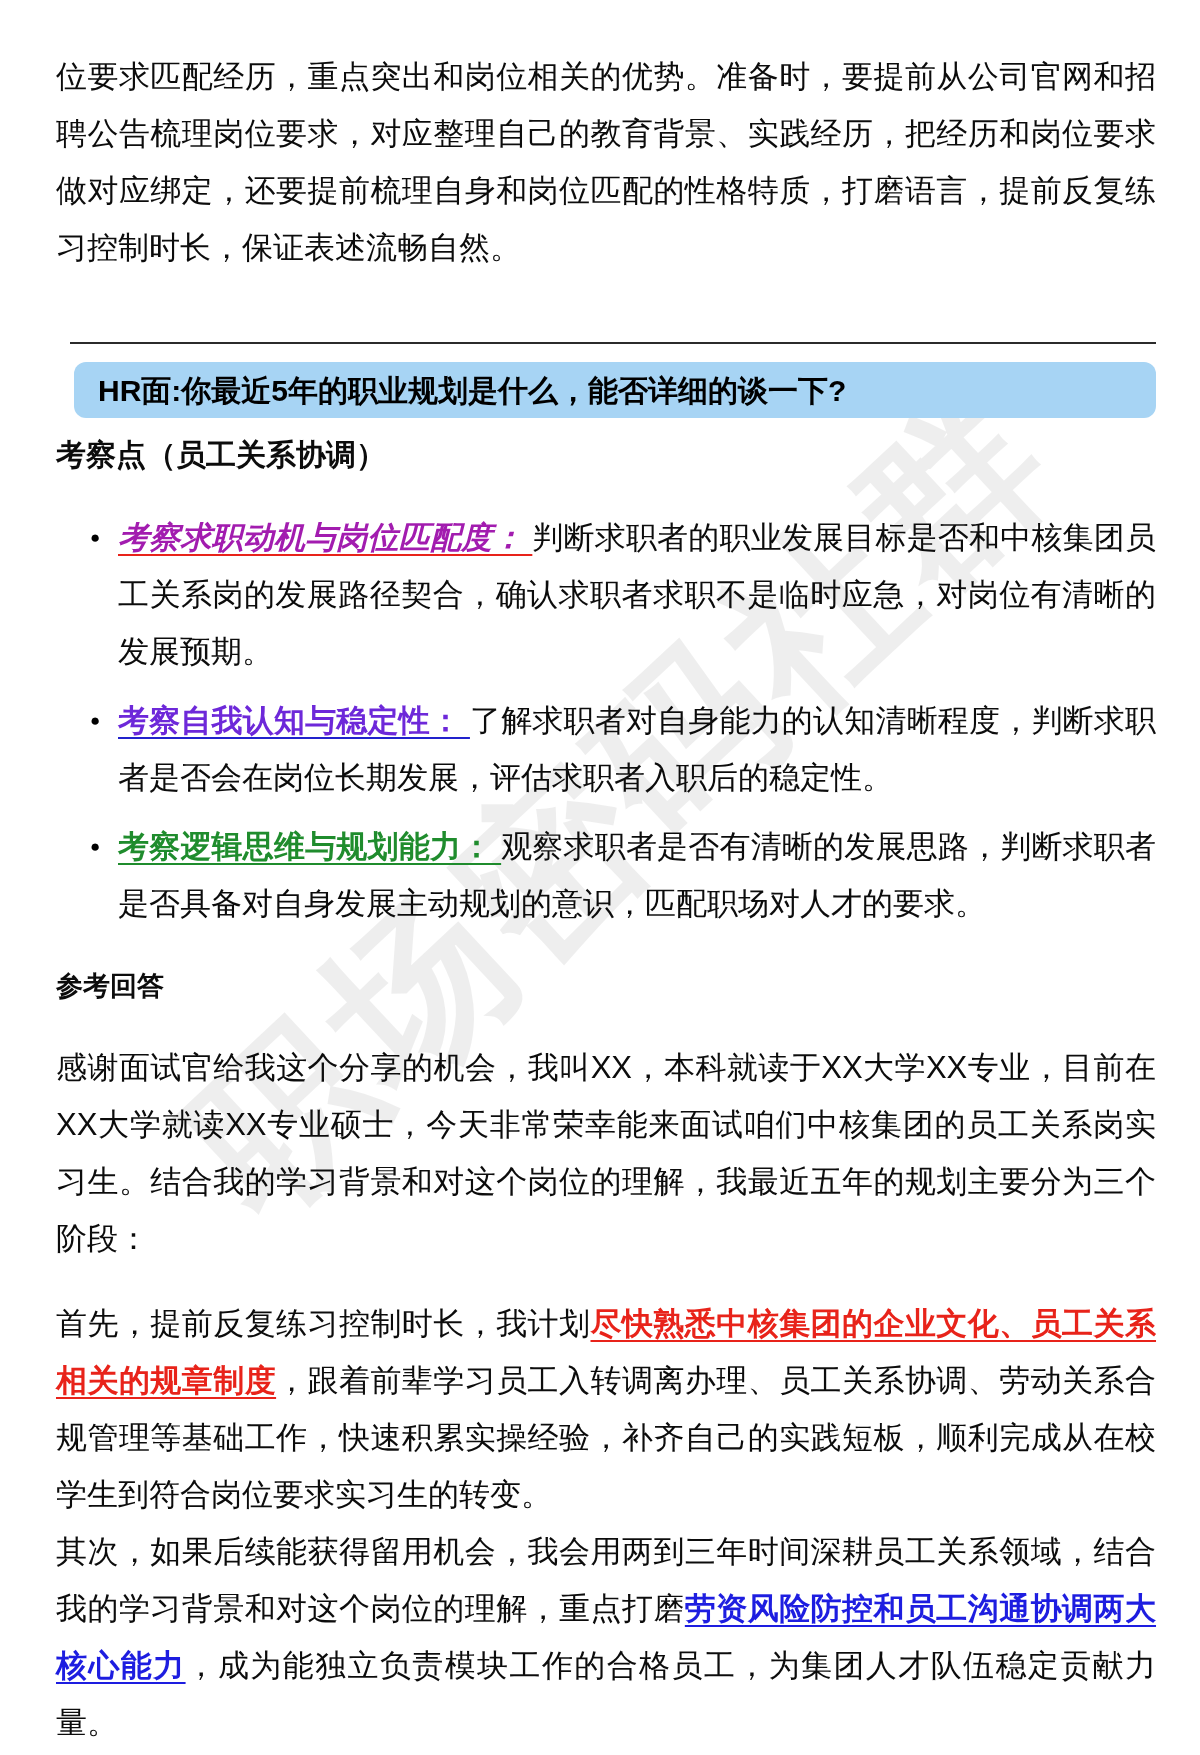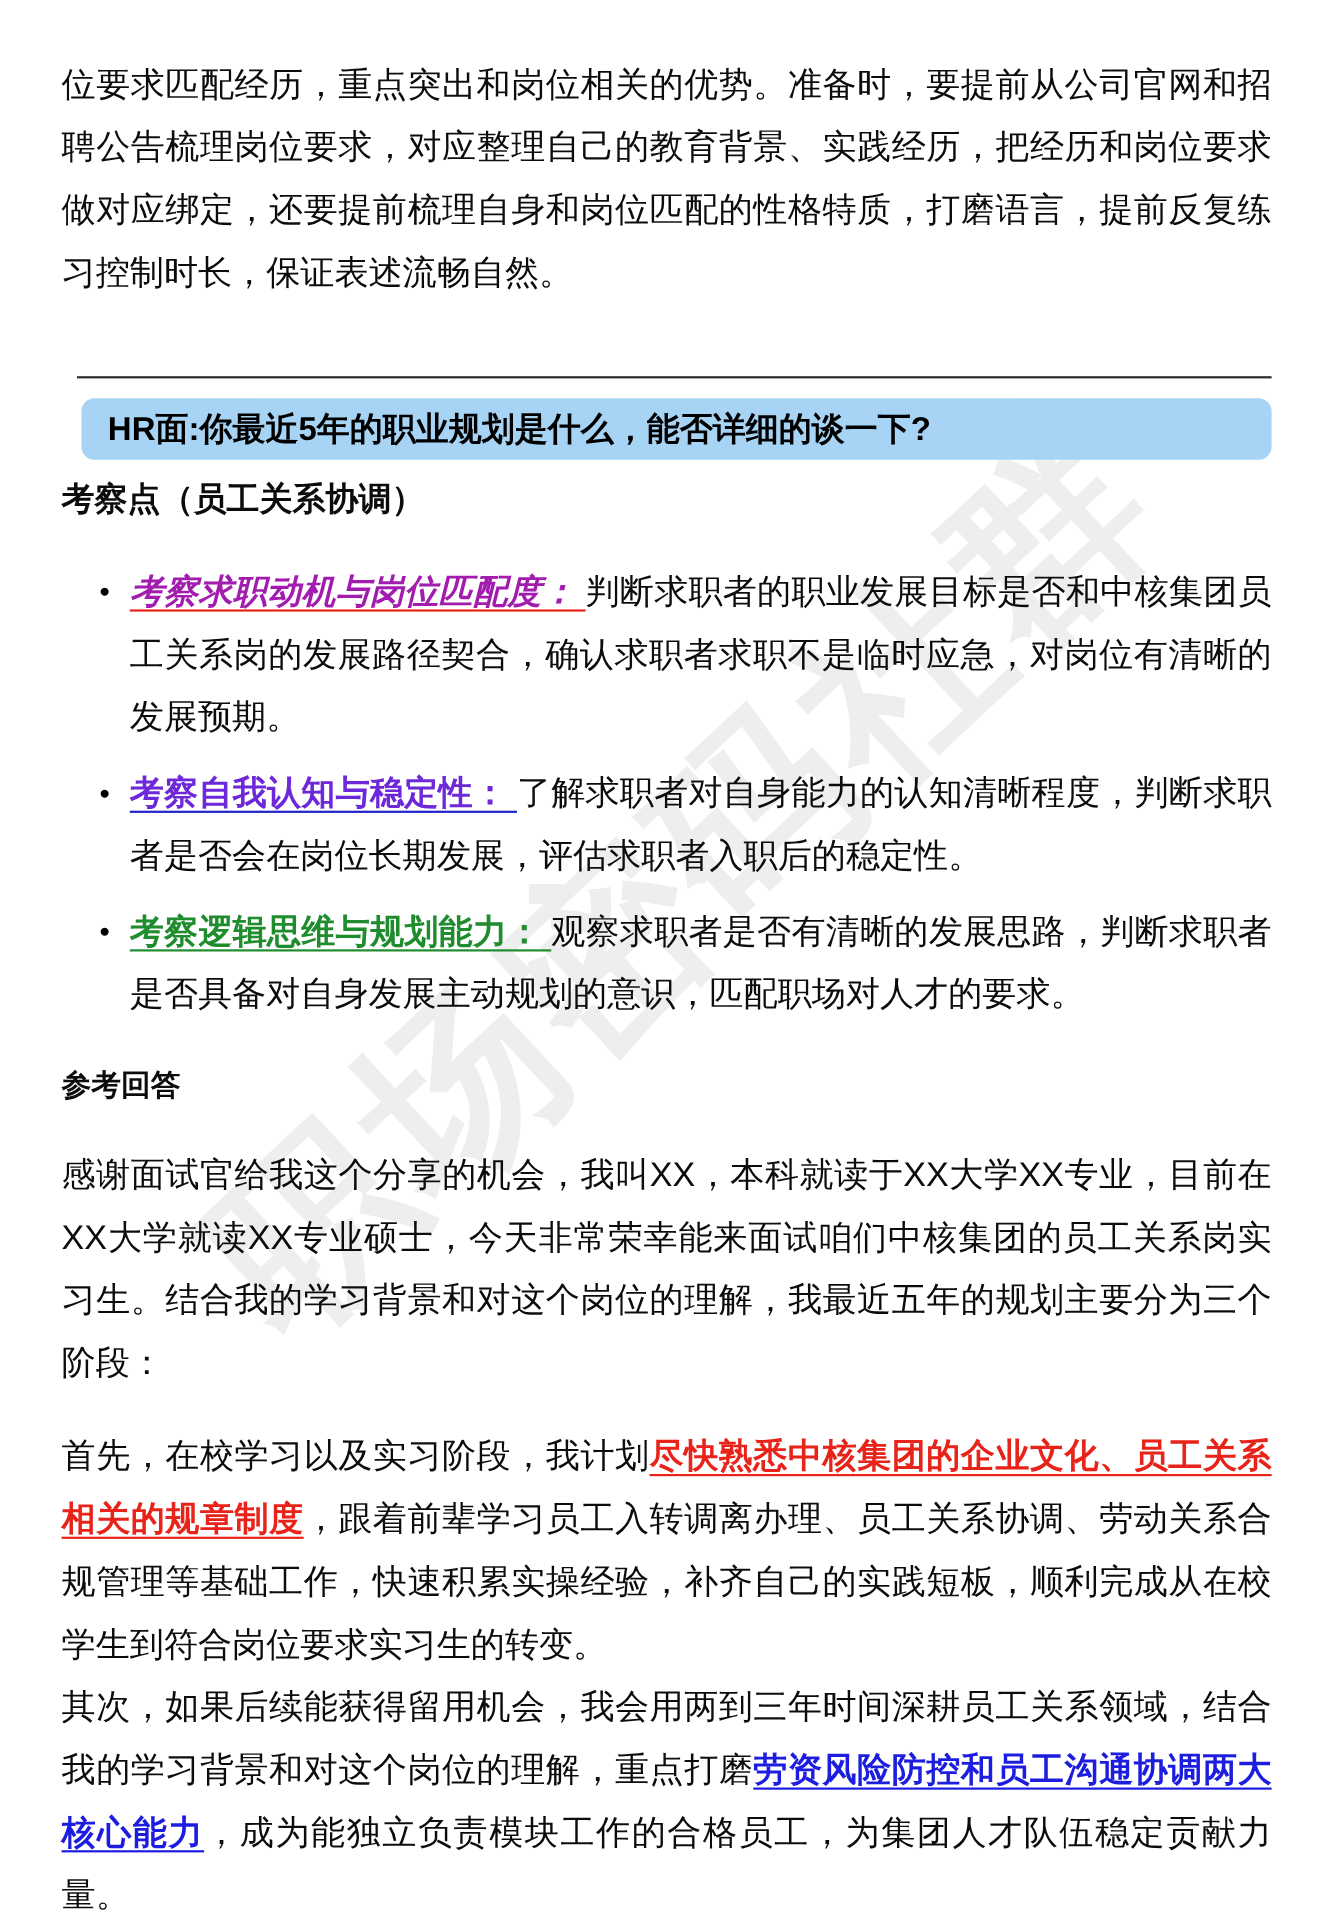--- a/index.html
+++ b/index.html
@@ -122,18 +122,18 @@
       <li>
         <span class="dot">●</span>
         <span class="lead" style="color: rgb(31, 140, 45); text-decoration-color: rgb(31, 140, 45);">考察逻辑思维与规划能力：&nbsp;</span><span>观察求职者是否有清晰的发展思路，判断求职者是否具备对自身发展主动规划的意识，匹配职场对人才的要求。</span>
       </li>
     </ul>
 
     <h2 class="h-bold2">参考回答</h2>
 
     <p class="body-text para">感谢面试官给我这个分享的机会，我叫XX，本科就读于XX大学XX专业，目前在XX大学就读XX专业硕士，今天非常荣幸能来面试咱们中核集团的员工关系岗实习生。结合我的学习背景和对这个岗位的理解，我最近五年的规划主要分为三个阶段：</p>
 
-    <p class="body-text para-first"><span>首先，在校学习以及实习阶段，我计划</span><span class="hl" style="color: rgb(232, 35, 26); text-decoration-color: rgb(232, 35, 26);">尽快熟悉中核集团的企业文化、员工关系相关的规章制度</span><span>，跟着前辈学习员工入转调离办理、员工关系协调、劳动关系合规管理等基础工作，快速积累实操经验，补齐自己的实践短板，顺利完成从在校学生到符合岗位要求实习生的转变。</span></p>
+    <p class="body-text para-first"><span>首先，提前反复练习控制时长，我计划</span><span class="hl" style="color: rgb(232, 35, 26); text-decoration-color: rgb(232, 35, 26);">尽快熟悉中核集团的企业文化、员工关系相关的规章制度</span><span>，跟着前辈学习员工入转调离办理、员工关系协调、劳动关系合规管理等基础工作，快速积累实操经验，补齐自己的实践短板，顺利完成从在校学生到符合岗位要求实习生的转变。</span></p>
 
     <p class="body-text para-follow"><span>其次，如果后续能获得留用机会，我会用两到三年时间深耕员工关系领域，结合我的学习背景和对这个岗位的理解，重点打磨</span><span class="hl" style="color: rgb(29, 29, 224); text-decoration-color: rgb(29, 29, 224);">劳资风险防控和员工沟通协调两大核心能力</span><span>，成为能独立负责模块工作的合格员工，为集团人才队伍稳定贡献力量。</span></p>
 
   </div>
 </div>
 
 </body></html>

